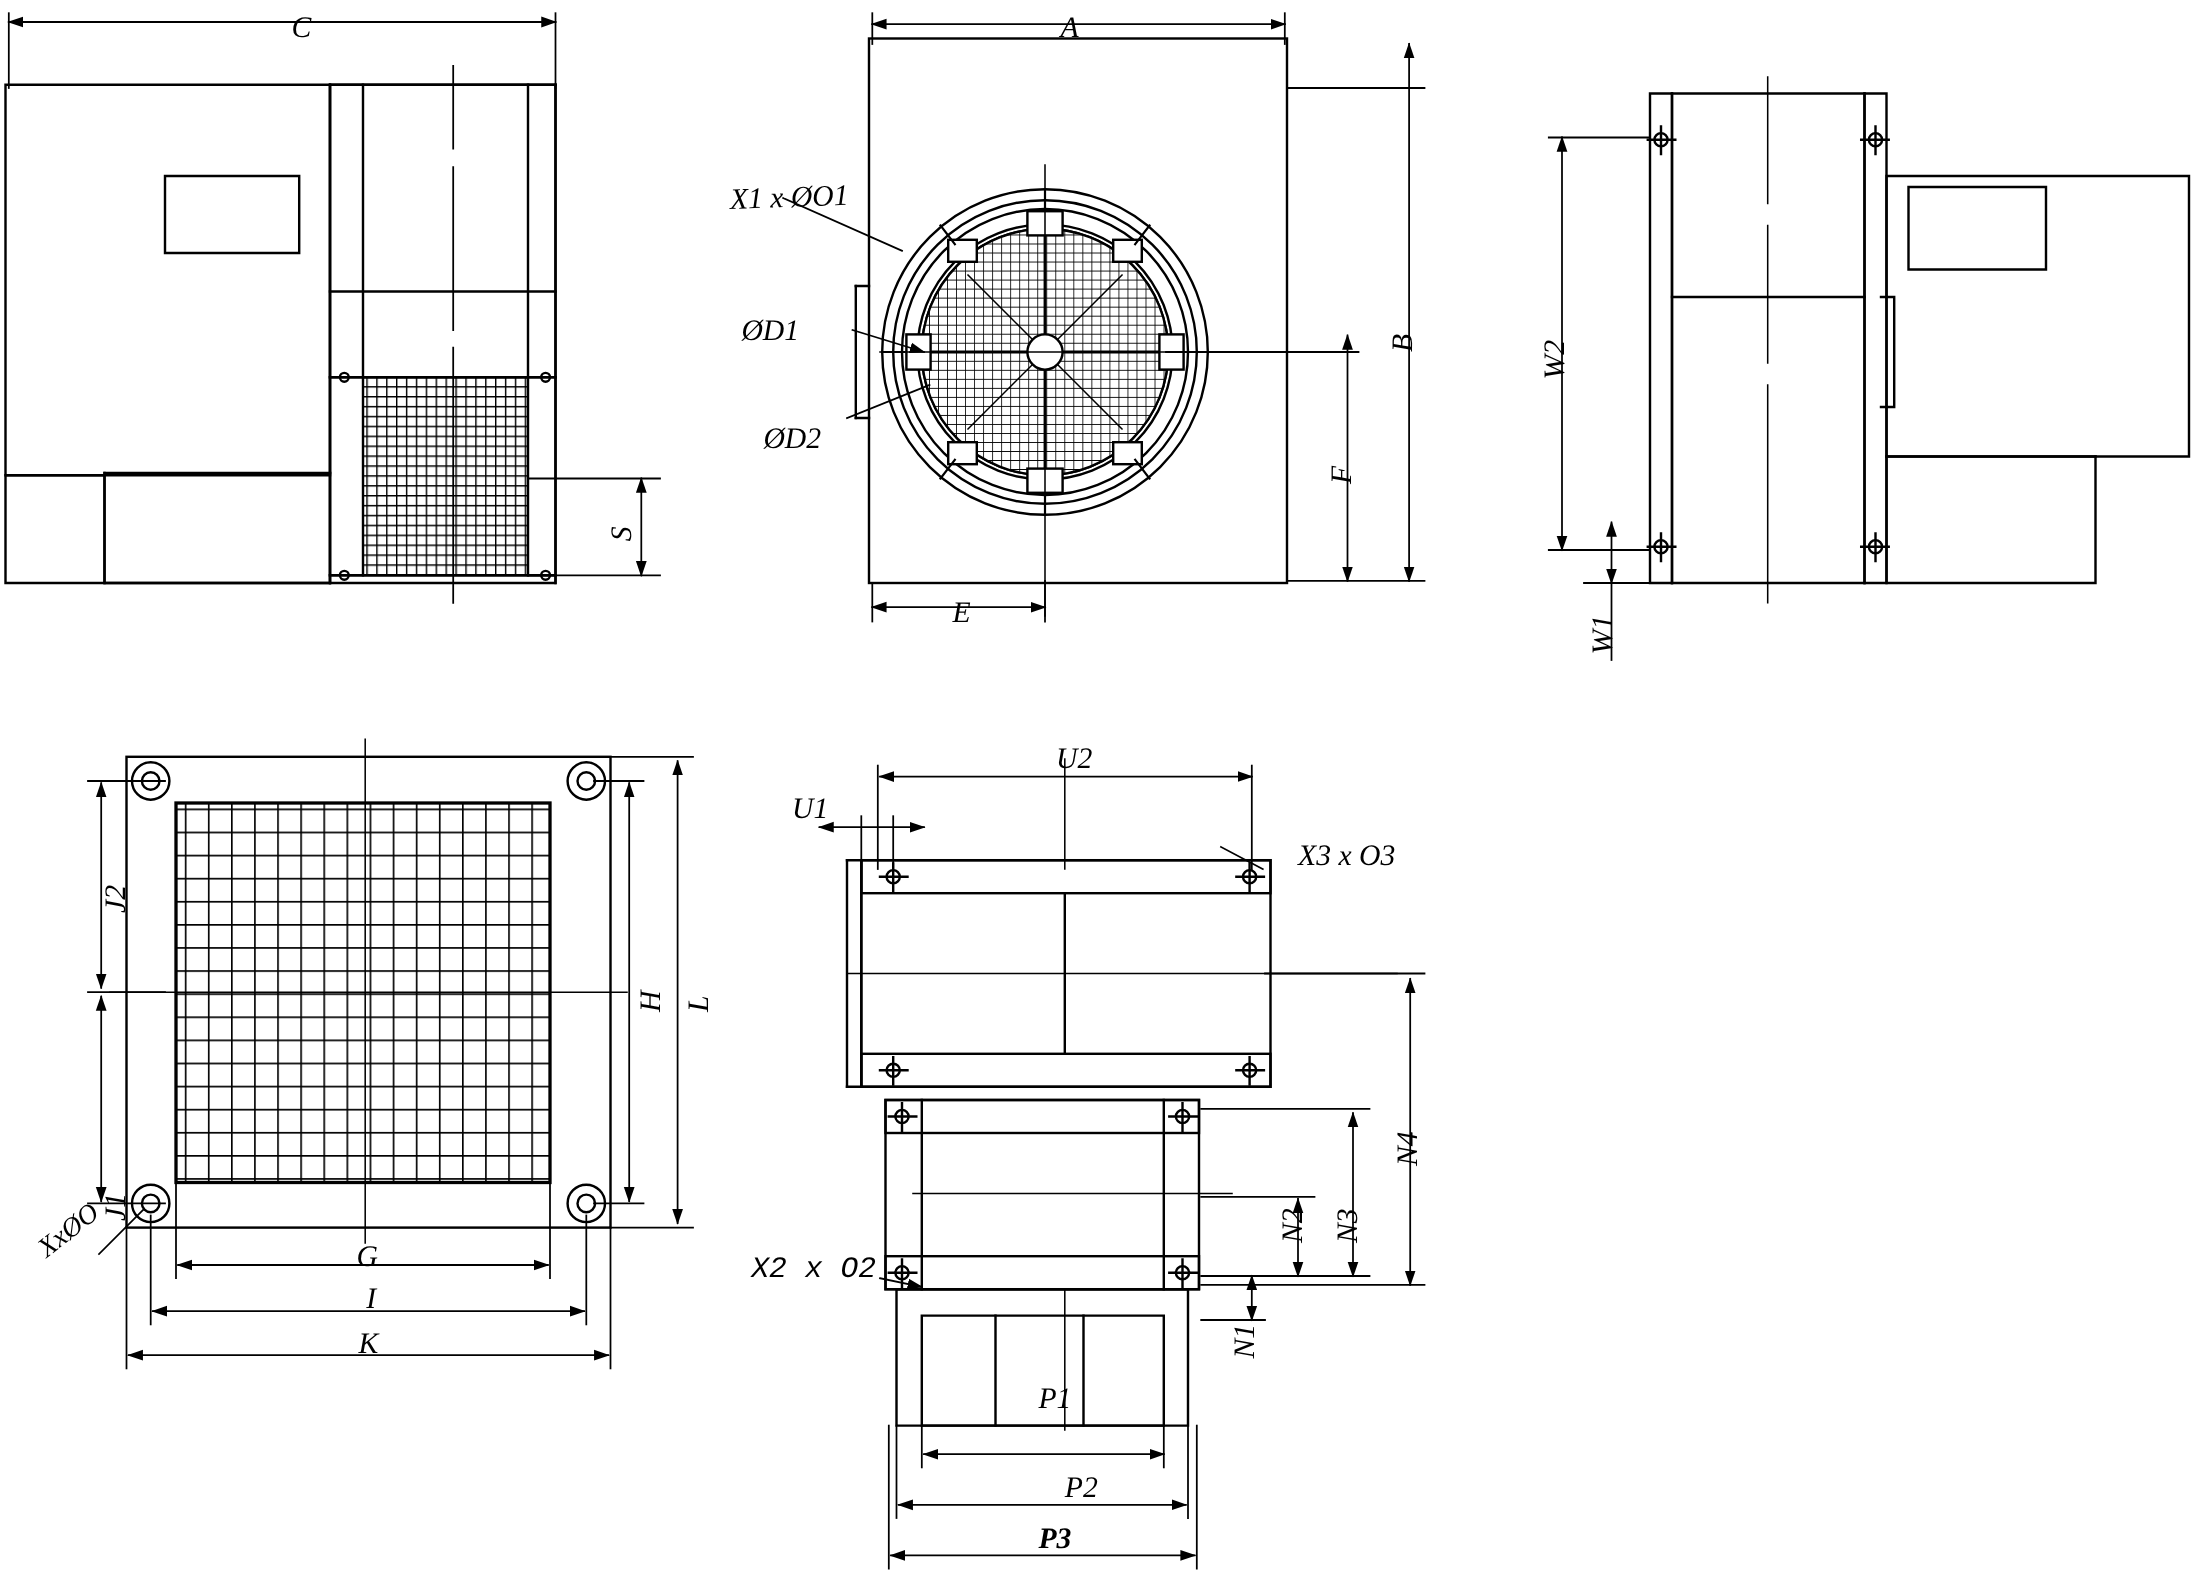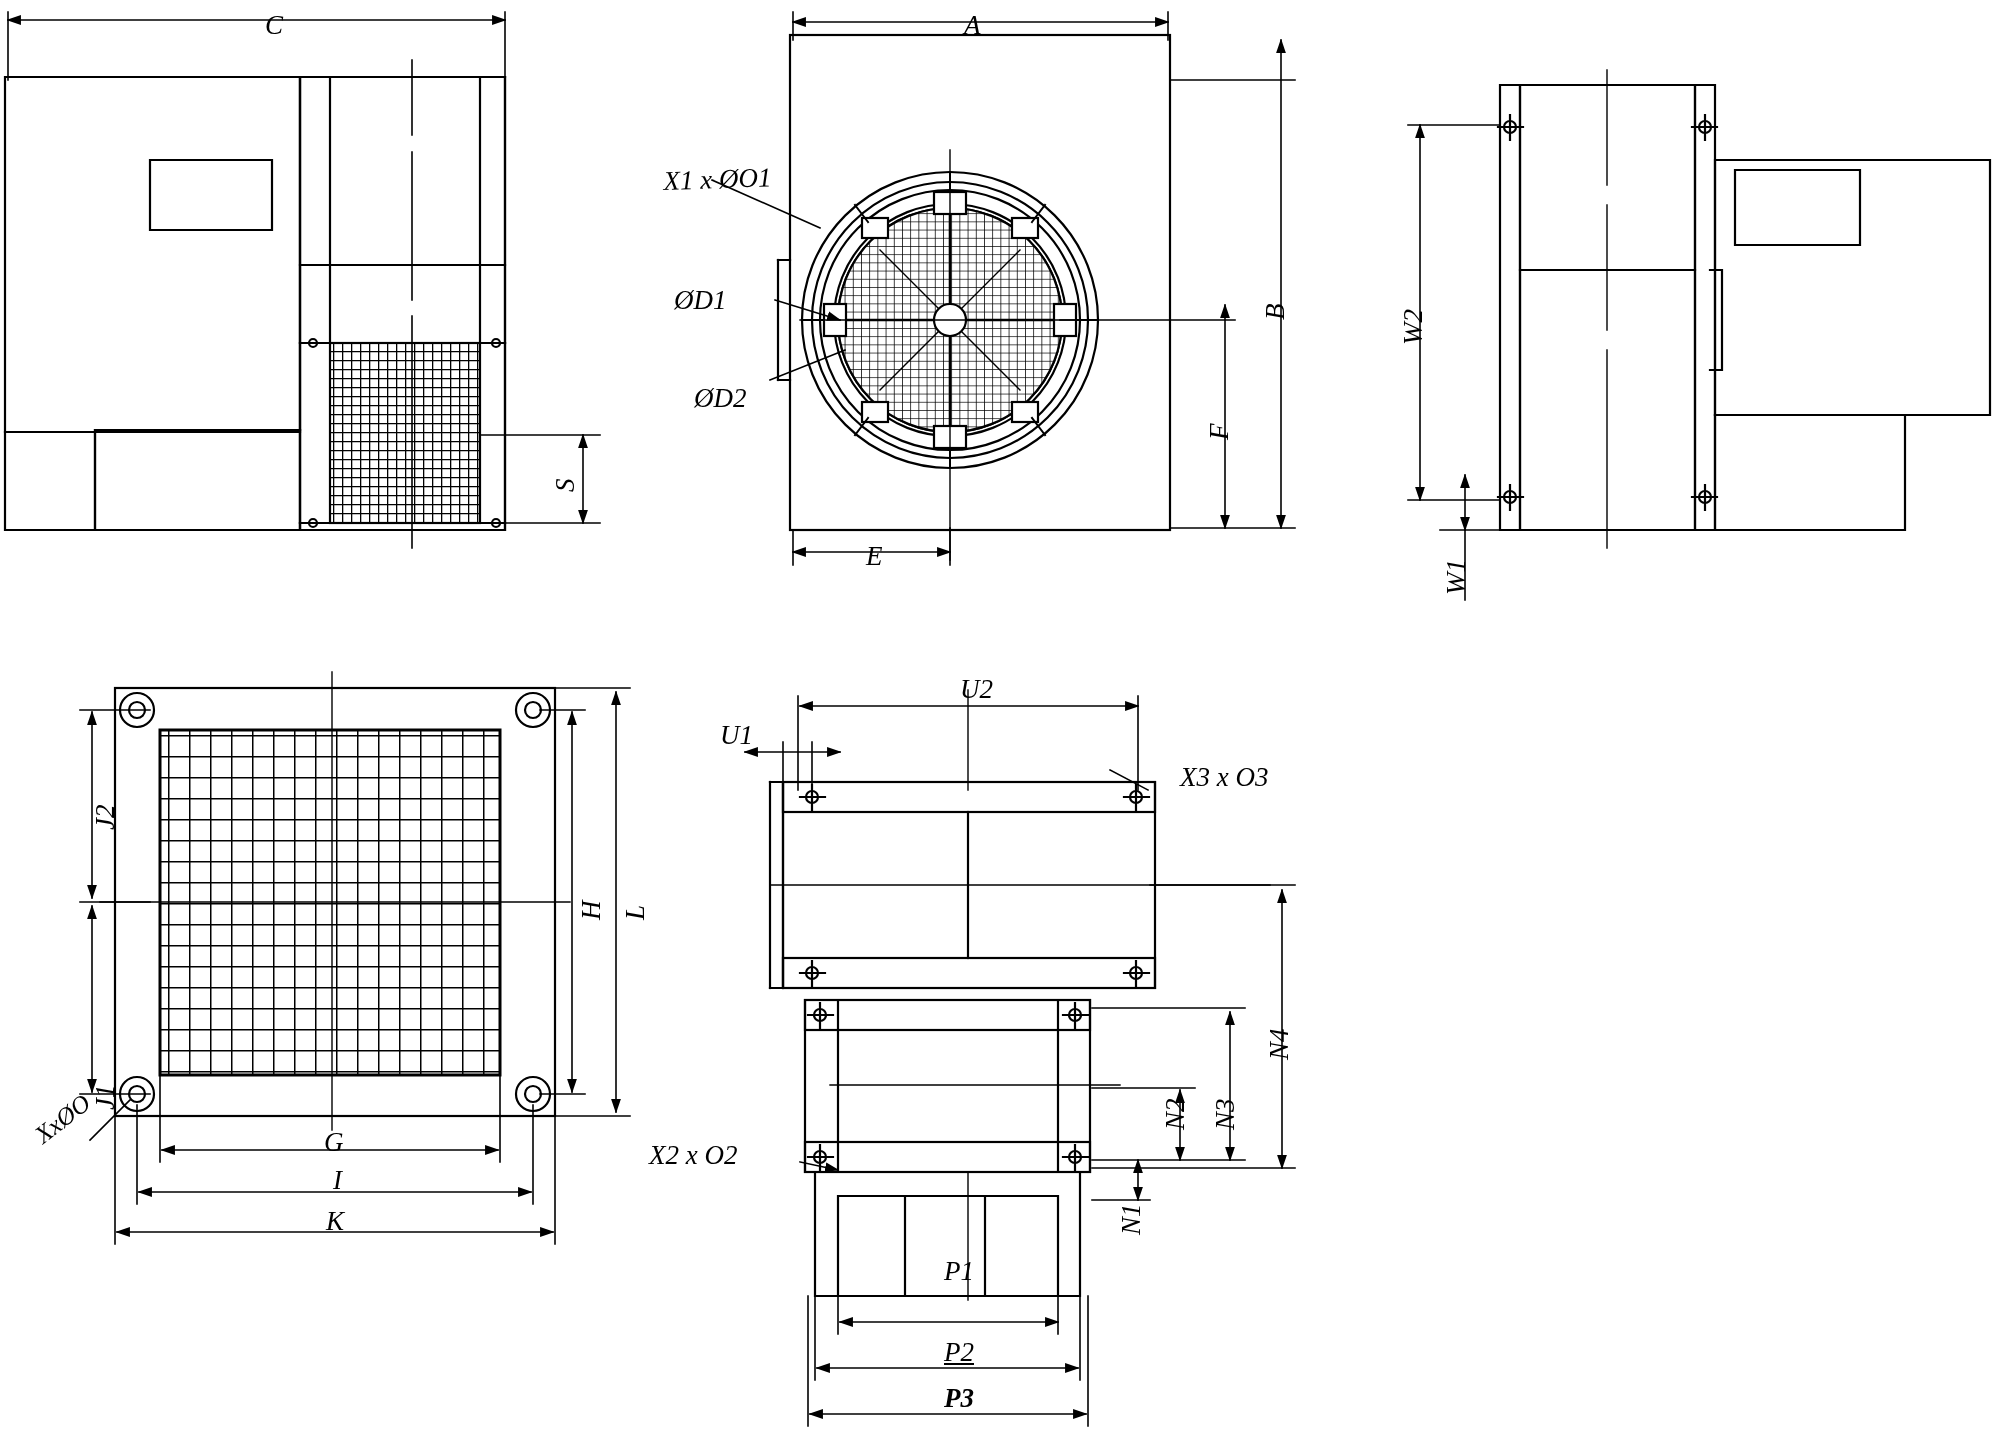--- a/index.html
+++ b/index.html
@@ -397,22 +397,22 @@
 <div class="lbl rot" style="left:92px; top:1110px;">J1</div>
 <div class="lbl rot" style="left:578px; top:920px;">H</div>
 <div class="lbl rot" style="left:622px; top:920px;">L</div>
 <div class="lbl" style="left:324px; top:1129px;">G</div>
 <div class="lbl" style="left:333px; top:1167px;">I</div>
 <div class="lbl" style="left:326px; top:1208px;">K</div>
 <div class="lbl sm" style="left:30px; top:1128px; transform-origin:0 0; transform:rotate(-38deg);">XxØO</div>
 <div class="lbl" style="left:960px; top:676px;font-style:italic;">U2</div>
 <div class="lbl" style="left:720px; top:722px;">U1</div>
 <div class="lbl" style="left:1180px; top:764px;">X3 x O3</div>
-<div class="lbl" style="left:649px; top:1142px;">X2 x O2</div>
+<div class="lbl" style="left:683px; top:1142px;font-family:Liberation Mono, monospace;">X2 x O2</div>
 <div class="lbl rot" style="left:1266px; top:1060px;">N4</div>
 <div class="lbl rot" style="left:1212px; top:1130px;">N3</div>
 <div class="lbl rot" style="left:1162px; top:1130px;">N2</div>
 <div class="lbl rot" style="left:1118px; top:1235px;">N1</div>
 <div class="lbl" style="left:944px; top:1258px;">P1</div>
-<div class="lbl" style="left:944px; top:1339px;text-decoration:underline;">P2</div>
+<div class="lbl" style="left:968px; top:1339px;">P2</div>
 <div class="lbl" style="left:944px; top:1385px;font-weight:bold;">P3</div>
 
 </div>
 
 </body></html>

